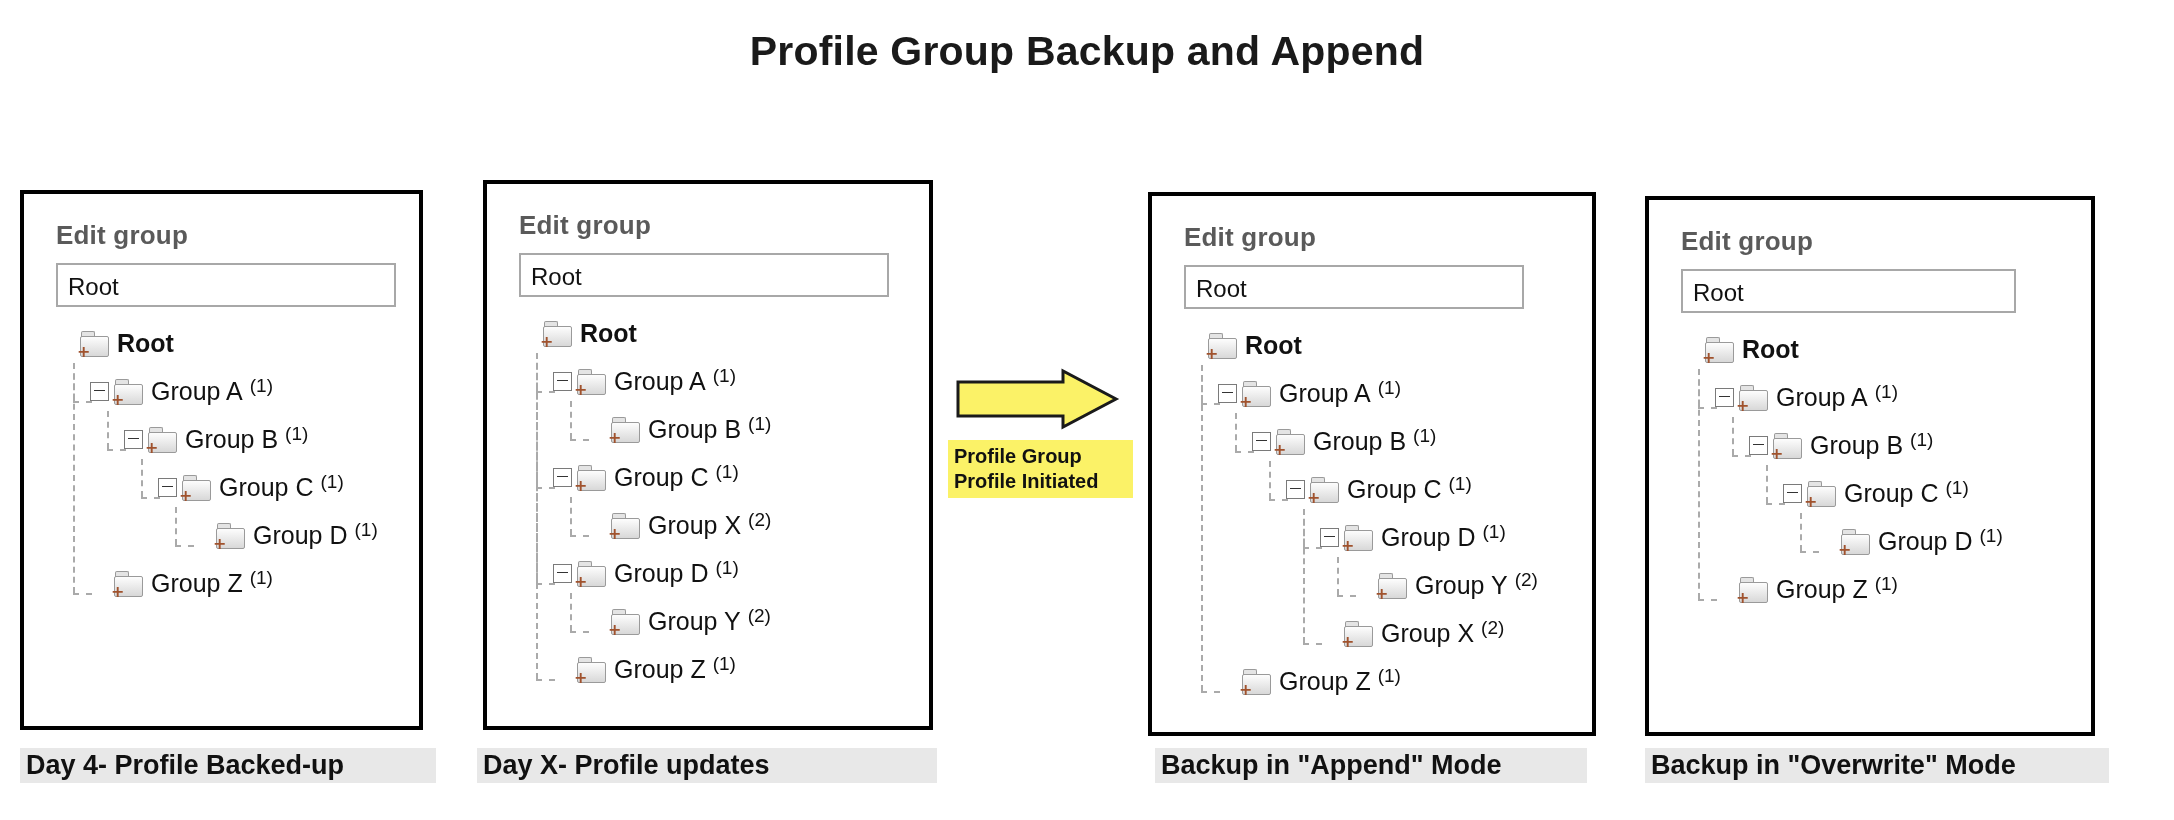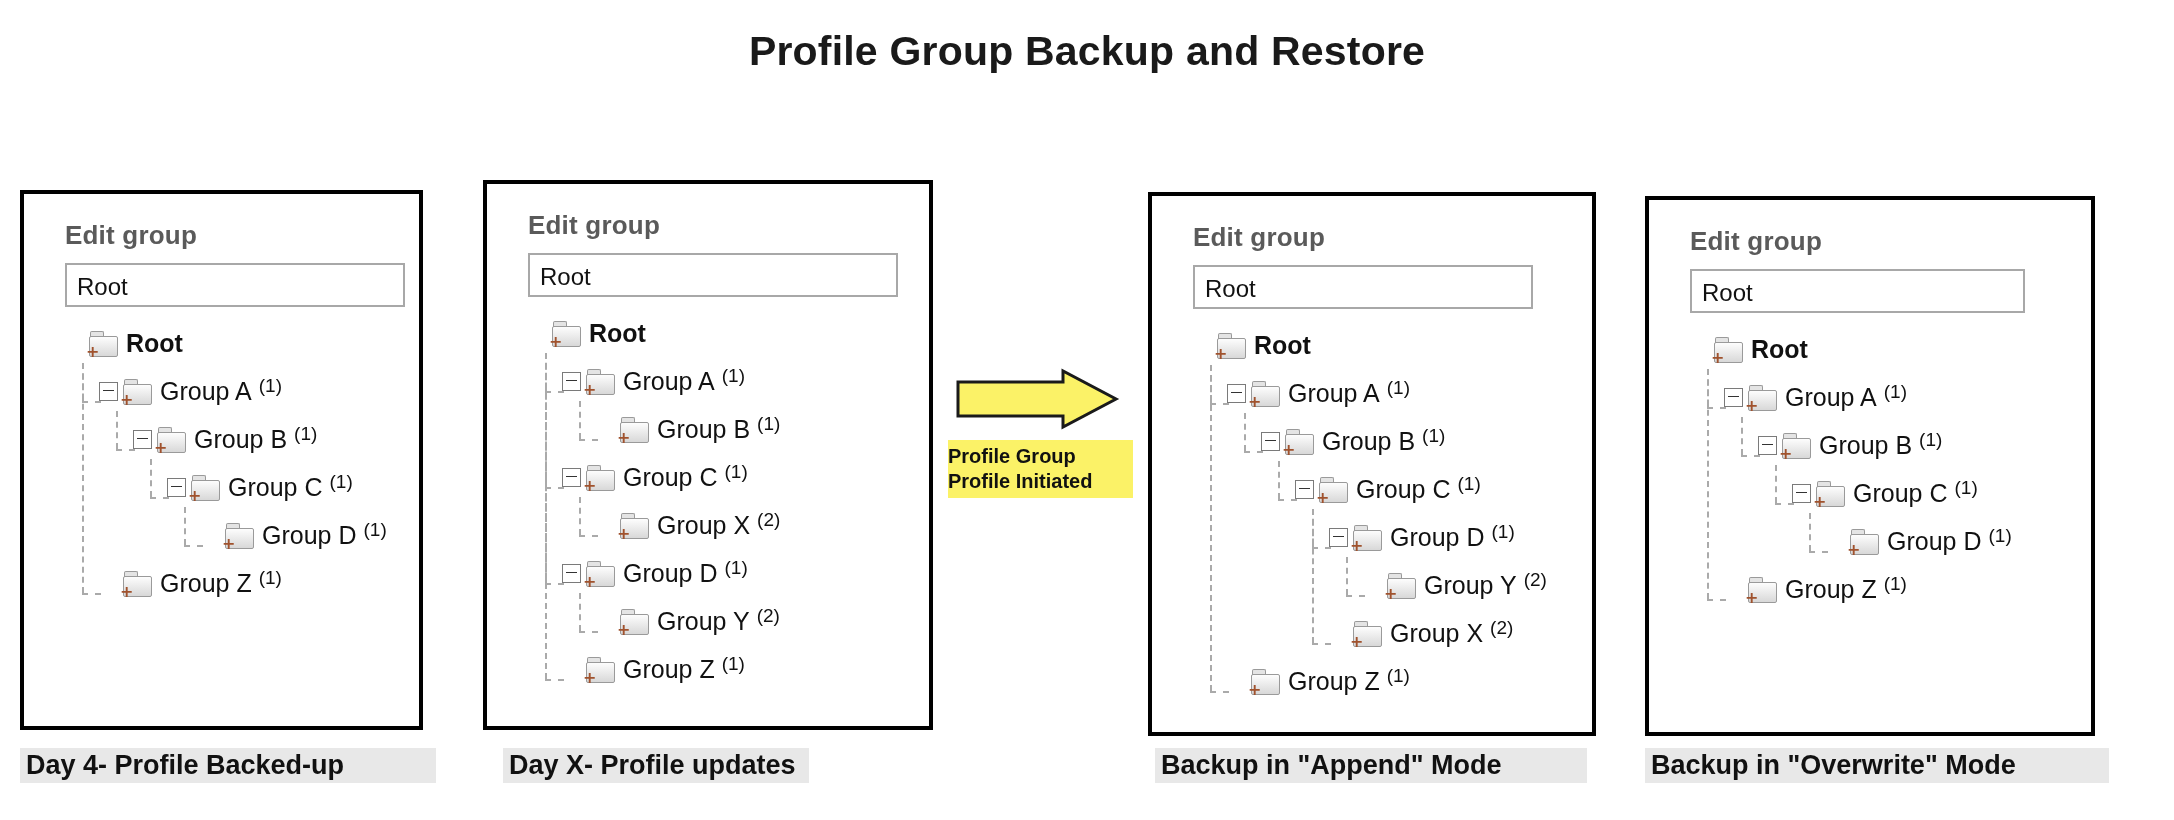--- a/index.html
+++ b/index.html
@@ -31,21 +31,21 @@
     position: absolute;
     border: 4px solid #000000;
     background: #ffffff;
     box-sizing: border-box;
   }
 
   .panel-inner {
     position: relative;
     width: 100%;
     height: 100%;
-    padding: 26px 26px 0 41px;
+    padding: 26px 26px 0 32px;
     box-sizing: border-box;
   }
 
   .edit-group-label {
     font-size: 26px;
     color: #5a5a5a;
     font-weight: bold;
     margin-bottom: 12px;
     letter-spacing: 0.2px;
   }
@@ -198,28 +198,28 @@
   #arrow-caption {
     position: absolute;
     left: 948px;
     top: 440px;
     width: 185px;
     background: #fbf267;
     color: #111111;
     font-size: 20px;
     font-weight: bold;
     line-height: 1.25;
-    padding: 4px 0;
+    padding: 4px 6px;
     box-sizing: border-box;
   }
 </style>
 </head>
 <body>
 
-<div id="page-title">Profile Group Backup and Restore</div>
+<div id="page-title">Profile Group Backup and Append</div>
 
 <div class="panel" id="panel-day1" style="left:20px; top:190px; width:403px; height:540px;">
   <div class="panel-inner">
     <div class="edit-group-label">Edit group</div>
     <div class="root-input" style="width:340px;" title="Root">Root</div>
     <div class="tree" id="tree-day1">
         <div class="node" style="padding-left: 0px;"><span class="expander hidden"></span><span class="folder"><span class="tab"></span><span class="body"></span><span class="plus"></span></span><span class="node-label bold">Root</span></div>
         <div class="node" style="padding-left: 34px;"><span class="expander"></span><span class="folder"><span class="tab"></span><span class="body"></span><span class="plus"></span></span><span class="node-label">Group A</span><span class="node-count">(1)</span></div>
         <div class="node" style="padding-left: 68px;"><span class="expander"></span><span class="folder"><span class="tab"></span><span class="body"></span><span class="plus"></span></span><span class="node-label">Group B</span><span class="node-count">(1)</span></div>
         <div class="node" style="padding-left: 102px;"><span class="expander"></span><span class="folder"><span class="tab"></span><span class="body"></span><span class="plus"></span></span><span class="node-label">Group C</span><span class="node-count">(1)</span></div>
@@ -263,21 +263,21 @@
         <div class="hline" style="left: 51px; top: 216px; width: 19px;"></div>
         <div class="vline" style="left: 17px; top: 34px; height: 230px;"></div>
         <div class="hline" style="left: 17px; top: 264px; width: 19px;"></div>
         <div class="vline" style="left: 51px; top: 274px; height: 38px;"></div>
         <div class="hline" style="left: 51px; top: 312px; width: 19px;"></div>
         <div class="vline" style="left: 17px; top: 34px; height: 326px;"></div>
         <div class="hline" style="left: 17px; top: 360px; width: 19px;"></div>
       </div>
   </div>
 </div>
-<div class="caption" style="left:503px; top:748px; width:306px;">Day X- Profile updates</div>
+<div class="caption" style="left:477px; top:748px; width:460px;">Day X- Profile updates</div>
 
 <div id="arrow-wrap">
   <svg width="165" height="62" viewBox="0 0 165 62">
     <polygon points="3,14 108,14 108,3 161,31 108,59 108,48 3,48" fill="#fbf267" stroke="#1a1a1a" stroke-width="3" stroke-linejoin="miter"></polygon>
   </svg>
 </div>
 <div id="arrow-caption">
   <div>Profile Group</div>
   <div>Profile Initiated</div>
 </div>

